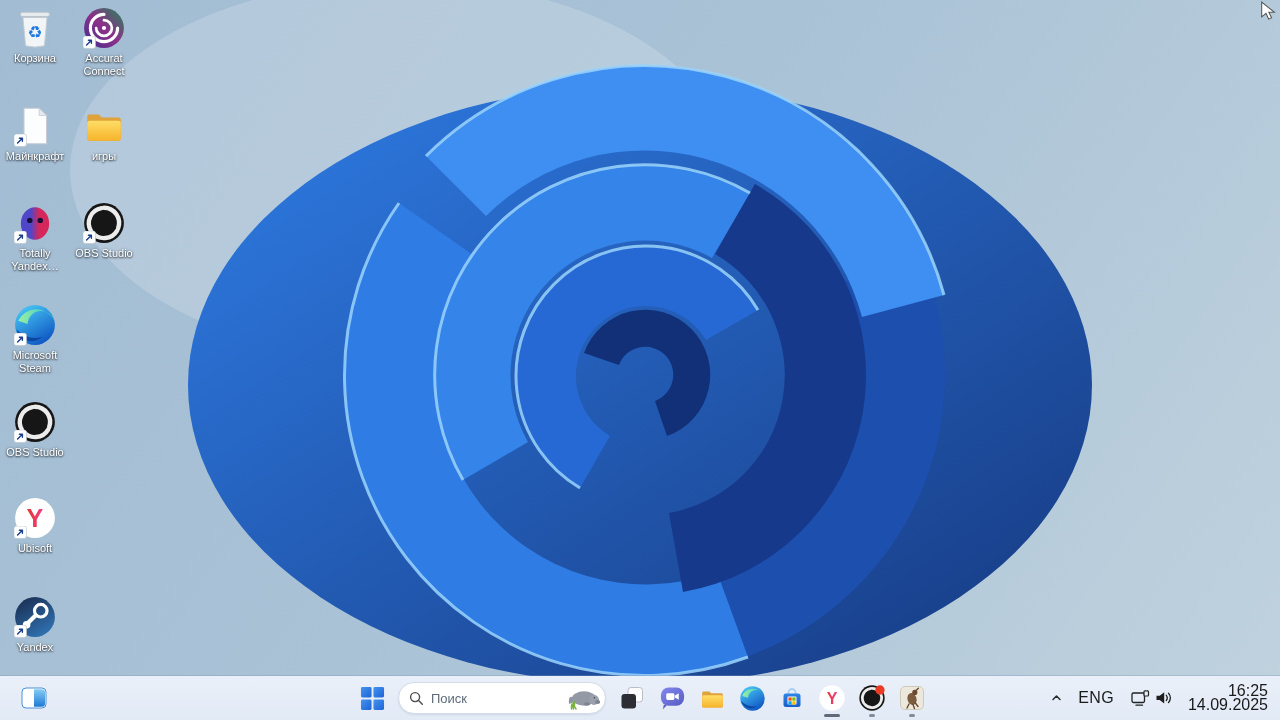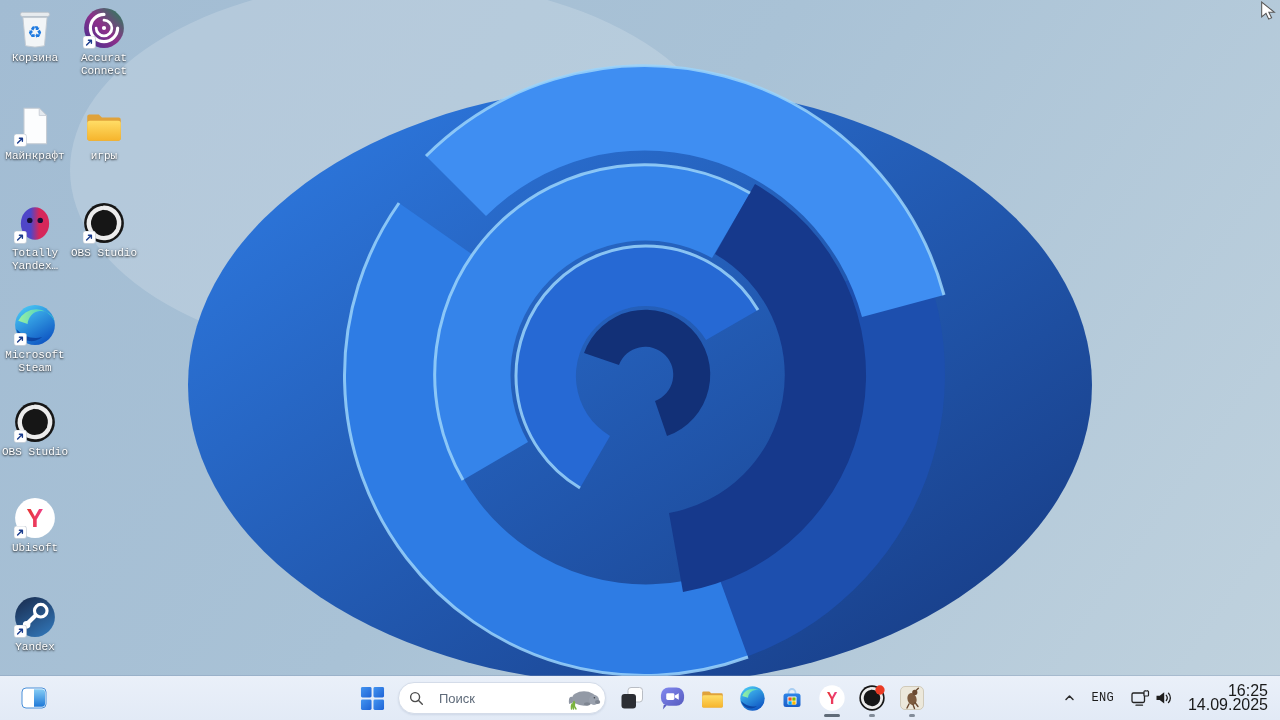--- a/index.html
+++ b/index.html
@@ -8,37 +8,37 @@
   
   .wallpaper{position:absolute;inset:0;
     background:linear-gradient(125deg,#a2bcd3 0%,#a9c2d6 45%,#c0d2de 100%);}
   .wallpaper svg{position:absolute;inset:0;}
   
   .dcell{position:absolute;width:70px;display:flex;flex-direction:column;align-items:center;cursor:default;}
   .dicon{width:45px;height:45px;position:relative;display:flex;align-items:center;justify-content:center;}
   .dicon>svg.main{width:44px;height:44px;}
   .badge{position:absolute;left:1px;bottom:1px;width:13px;height:13px;}
   .dlabel{margin-top:2px;max-width:68px;font-size:11px;line-height:13px;color:#fff;text-align:center;
-    text-shadow:0 1px 2px rgba(0,0,0,.75),0 0 3px rgba(0,0,0,.4);word-wrap:break-word;font-family:Liberation Mono, monospace;}
+    text-shadow:0 1px 2px rgba(0,0,0,.75),0 0 3px rgba(0,0,0,.4);word-wrap:break-word;}
   
   .taskbar{position:absolute;left:0;right:0;bottom:0;height:44px;
     background:linear-gradient(#eaf0f9,#e2eaf6);box-shadow:0 -1px 0 rgba(130,150,180,.35);}
   .tb-slot{width:40px;height:40px;border-radius:6px;display:flex;align-items:center;justify-content:center;position:relative;cursor:pointer;}
   .widgets-btn{position:absolute;left:14px;top:2px;}
   .tb-center{position:absolute;left:352px;top:2px;display:flex;align-items:center;}
   .search-pill{height:30px;width:196px;background:#fff;border:1px solid #d4dce9;border-radius:16px;
-    margin:0 6px;display:flex;align-items:center;padding-left:10px;overflow:hidden;cursor:text;box-shadow:0 1px 2px rgba(60,80,120,.12);gap:8px;}
+    margin:0 6px;display:flex;align-items:center;padding-left:10px;overflow:hidden;cursor:text;box-shadow:0 1px 2px rgba(60,80,120,.12);}
   .search-text{font-size:13px;color:#5f6b7a;margin-left:7px;flex:1;}
   .search-img{margin-right:2px;}
   .runbar{position:absolute;bottom:1px;left:50%;transform:translateX(-50%);height:3px;border-radius:2px;}
   .runbar.short{width:6px;background:#828c99;}
   .runbar.wide{width:16px;background:#5f6b78;}
   .tb-tray{position:absolute;right:6px;top:2px;height:40px;display:flex;align-items:center;}
   .tray-btn{height:36px;display:flex;align-items:center;justify-content:center;border-radius:6px;cursor:pointer;}
-  .lang{font-size:12px;color:#1b1b1b;padding:0 9px;letter-spacing:.3px;font-family:Liberation Mono, monospace;}
+  .lang{font-size:16px;color:#1b1b1b;padding:0 9px;letter-spacing:.3px;}
   .sysicons{display:flex;align-items:center;gap:5px;padding:0 8px;}
   .clock{font-size:16px;color:#1a1a1a;text-align:right;line-height:14px;padding:0 6px 0 8px;}
   .cursor{position:absolute;left:1259px;top:1px;}
 </style>
 </head>
 <body>
 
 <div class="wallpaper">
   <svg viewBox="0 0 1280 720" width="1280" height="720">
     <defs>

